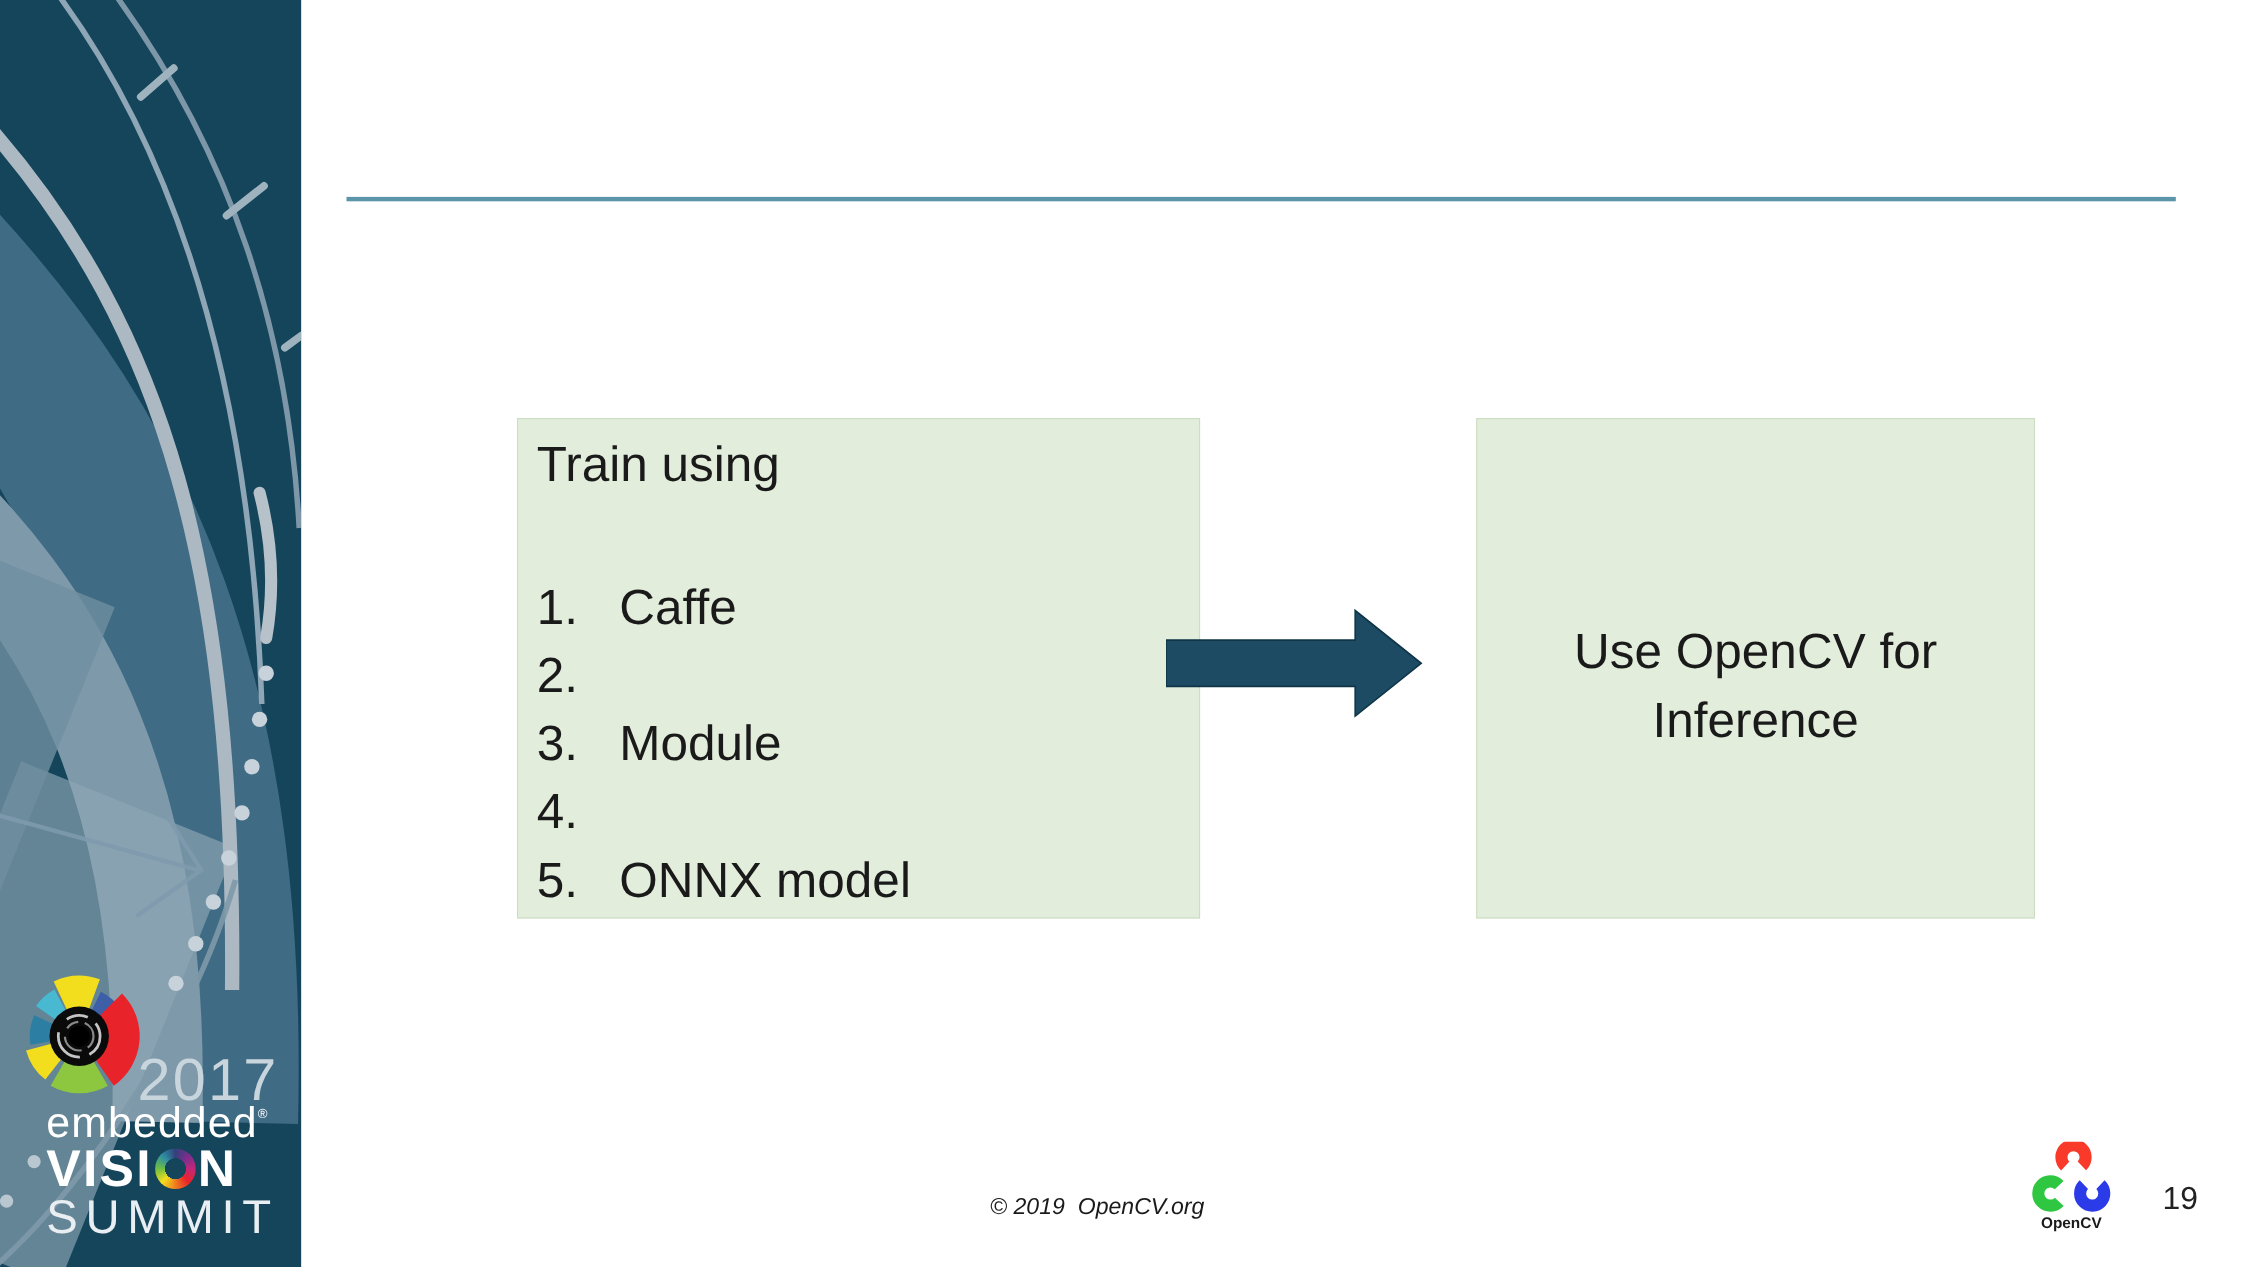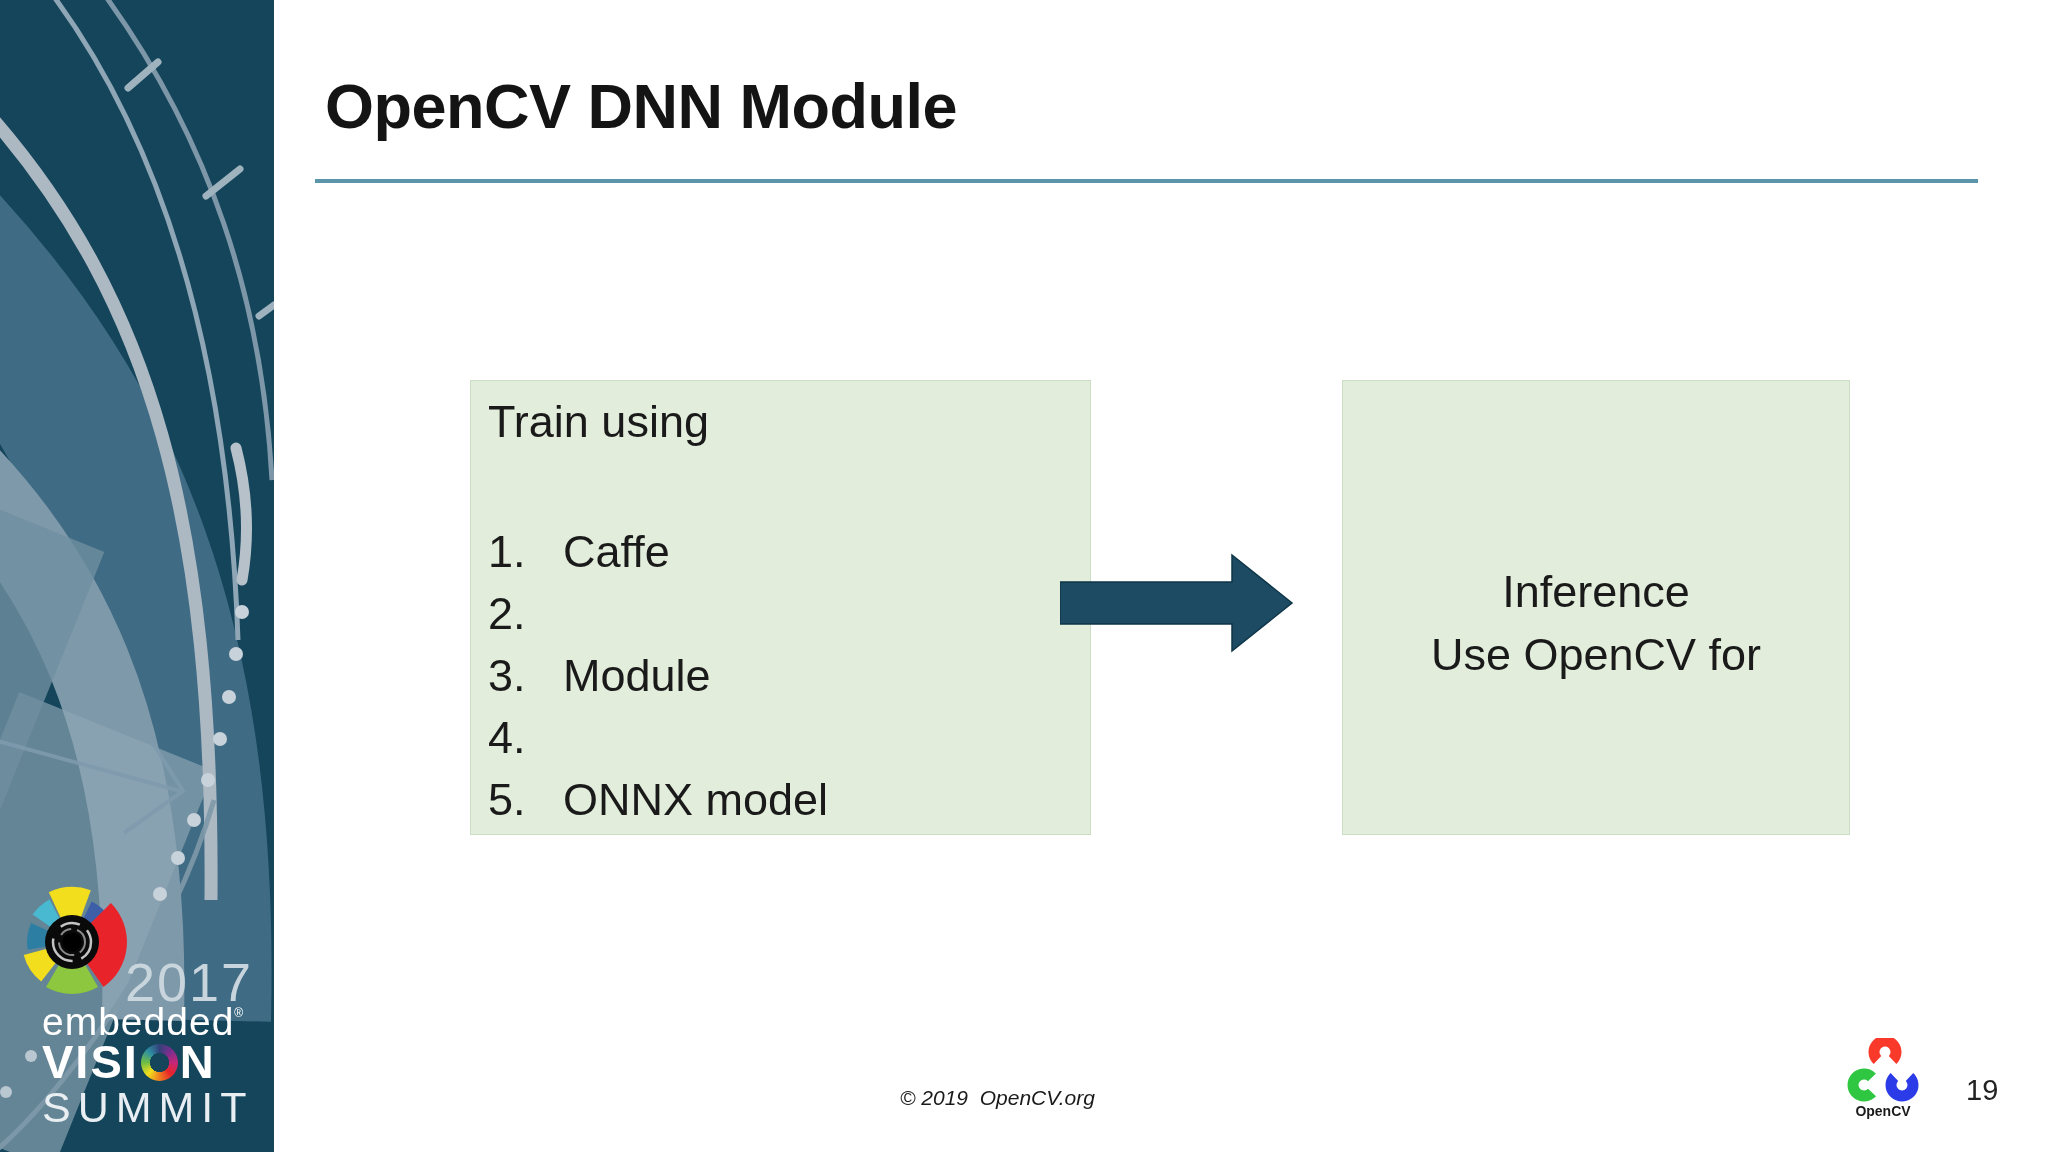--- a/index.html
+++ b/index.html
@@ -144,21 +144,20 @@
 
     <div class="evs">
       <div class="evs-year">2017</div>
       <div class="evs-embedded"><span>embedded</span><sup class="evs-reg">®</sup></div>
       <div class="evs-vision"><span>VISI</span><span class="evs-o"></span><span>N</span></div>
       <div class="evs-summit">SUMMIT</div>
     </div>
   </aside>
 
   <main class="content">
-    <h1 class="title">OpenCV DNN Module</h1>
     <div class="rule"></div>
 
     <section class="box box-train">
       <div class="box-heading">Train using</div>
       <div class="train-list">
         <div class="train-item">
           <span class="train-num">1.</span>
           <span class="train-label">Caffe</span>
         </div>
         <div class="train-item">
@@ -176,22 +175,22 @@
           <span class="train-label">ONNX model</span>
         </div>
       </div>
     </section>
 
     <svg class="flow-arrow" viewBox="0 0 234 100" aria-hidden="true">
       <polygon points="0,29 172,29 172,2 232,50 172,98 172,71 0,71"></polygon>
     </svg>
 
     <section class="box box-infer">
+      <div class="infer-line">Use OpenCV for</div>
       <div class="infer-line">Inference</div>
-      <div class="infer-line">Use OpenCV for</div>
     </section>
 
     <div class="copyright">© 2019  OpenCV.org</div>
 
     <div class="opencv">
       <svg class="opencv-mark" viewBox="0 0 72 64" aria-hidden="true">
         <circle class="oc-ring oc-red" cx="38" cy="14" r="11" pathLength="100" stroke-dasharray="76 24" transform="rotate(133 38 14)"></circle>
         <circle class="oc-ring oc-green" cx="17" cy="47" r="11" pathLength="100" stroke-dasharray="76 24" transform="rotate(43 17 47)"></circle>
         <circle class="oc-ring oc-blue" cx="55" cy="47" r="11" pathLength="100" stroke-dasharray="76 24" transform="rotate(-47 55 47)"></circle>
       </svg>

